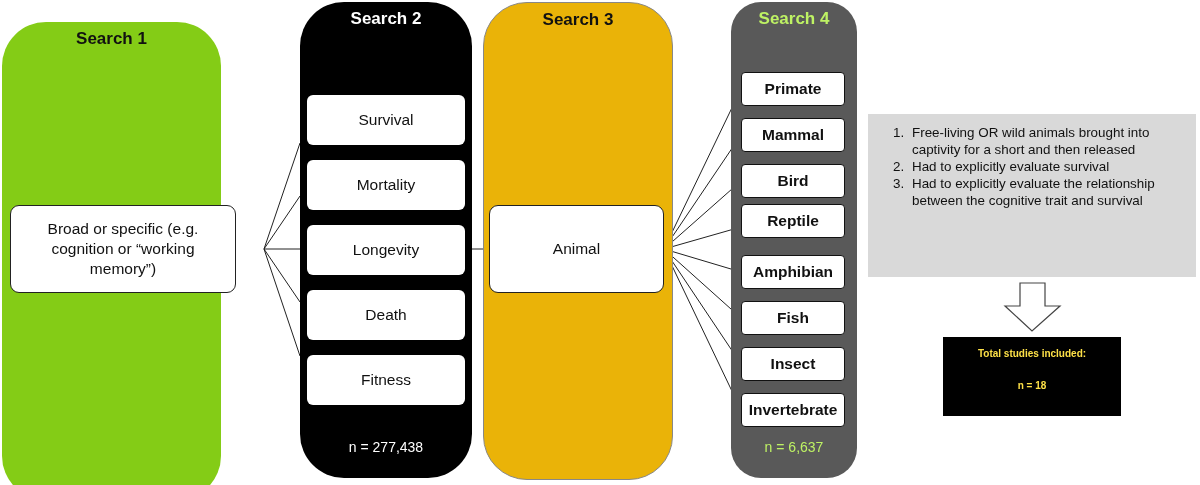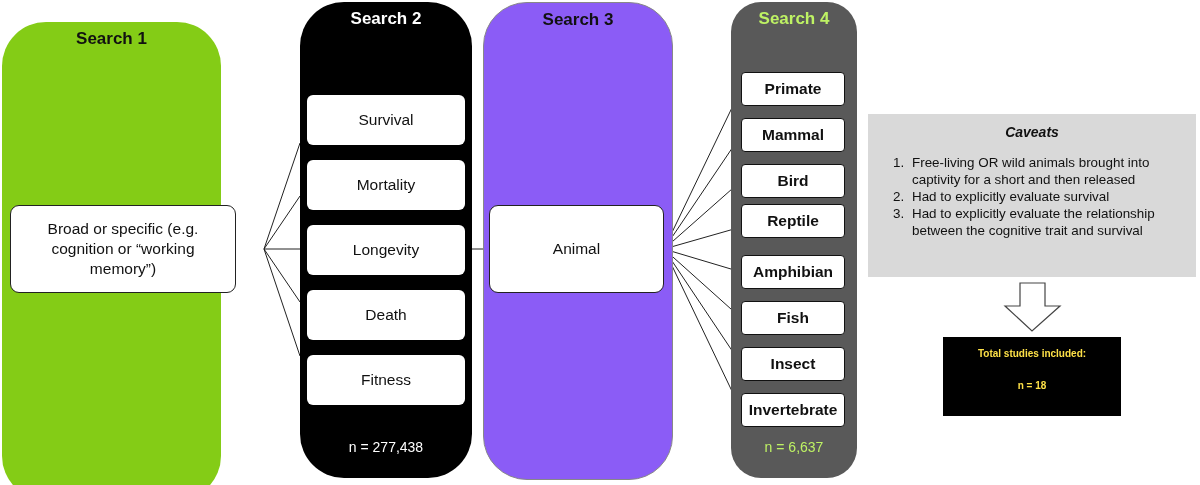--- a/index.html
+++ b/index.html
@@ -6,21 +6,21 @@
     body { width: 1200px; height: 485px; position: relative; overflow: hidden;
            font-family: "Liberation Sans", "DejaVu Sans", sans-serif; color: #111; }
     .panel { position: absolute; box-sizing: border-box; border-radius: 44px; }
     .panel-title { position: absolute; left: 0; right: 0; top: 7px; text-align: center;
                    font-weight: bold; font-size: 17px; }
     .panel-count { position: absolute; left: 0; right: 0; text-align: center; font-size: 14px; }
     #p1 { left: 2px; top: 2px; width: 219px; height: 478px; background: #84cc16; margin-top: 20px; }
     #p1 .panel-title { color: #111; }
     #p2 { left: 300px; top: 2px; width: 172px; height: 476px; background: #000; }
     #p2 .panel-title, #p2 .panel-count { color: #fff; }
-    #p3 { left: 483px; top: 2px; width: 190px; height: 478px; background: #8b5cf6; border: 1px solid #888; }
+    #p3 { left: 483px; top: 2px; width: 190px; height: 478px; background: #eab308; border: 1px solid #888; }
     #p4 { left: 731px; top: 2px; width: 126px; height: 476px; background: #595959; border-radius: 30px; }
     #p4 .panel-title, #p4 .panel-count { color: #bef264; }
     .box { position: absolute; box-sizing: border-box; background: #fff; display: flex;
            align-items: center; justify-content: center; text-align: center; color: #111; }
     .b1 { left: 10px; top: 205px; width: 226px; height: 88px; border: 1.5px solid #222;
           border-radius: 9px; font-size: 15.5px; line-height: 20px; padding: 0 16px; }
     .b2 { left: 307px; width: 158px; height: 50px; border-radius: 6px; font-size: 15.5px; }
     .b3 { left: 489px; top: 205px; width: 175px; height: 88px; border: 1.5px solid #222;
           border-radius: 9px; font-size: 15.5px; }
     .b4 { left: 741px; width: 104px; height: 34px; border: 1.5px solid #111;
@@ -89,21 +89,20 @@
 <div class="box b4" style="top:72px;">Primate</div>
 <div class="box b4" style="top:118px;">Mammal</div>
 <div class="box b4" style="top:164px;">Bird</div>
 <div class="box b4" style="top:204px;">Reptile</div>
 <div class="box b4" style="top:255px;">Amphibian</div>
 <div class="box b4" style="top:301px;">Fish</div>
 <div class="box b4" style="top:347px;">Insect</div>
 <div class="box b4" style="top:393px;">Invertebrate</div>
 
 <div id="caveats">
-  <div id="caveats-title">Caveats</div>
   <ol>
     <li>Free-living OR wild animals brought into captivity for a short and then released</li>
     <li>Had to explicitly evaluate survival</li>
     <li>Had to explicitly evaluate the relationship between the cognitive trait and survival</li>
   </ol>
 </div>
 
 <svg id="arrow" width="66" height="54">
   <polygon points="20,2 45,2 45,25 60,25 32,50 5,25 20,25" fill="#fff" stroke="#444" stroke-width="1.2"></polygon>
 </svg>

